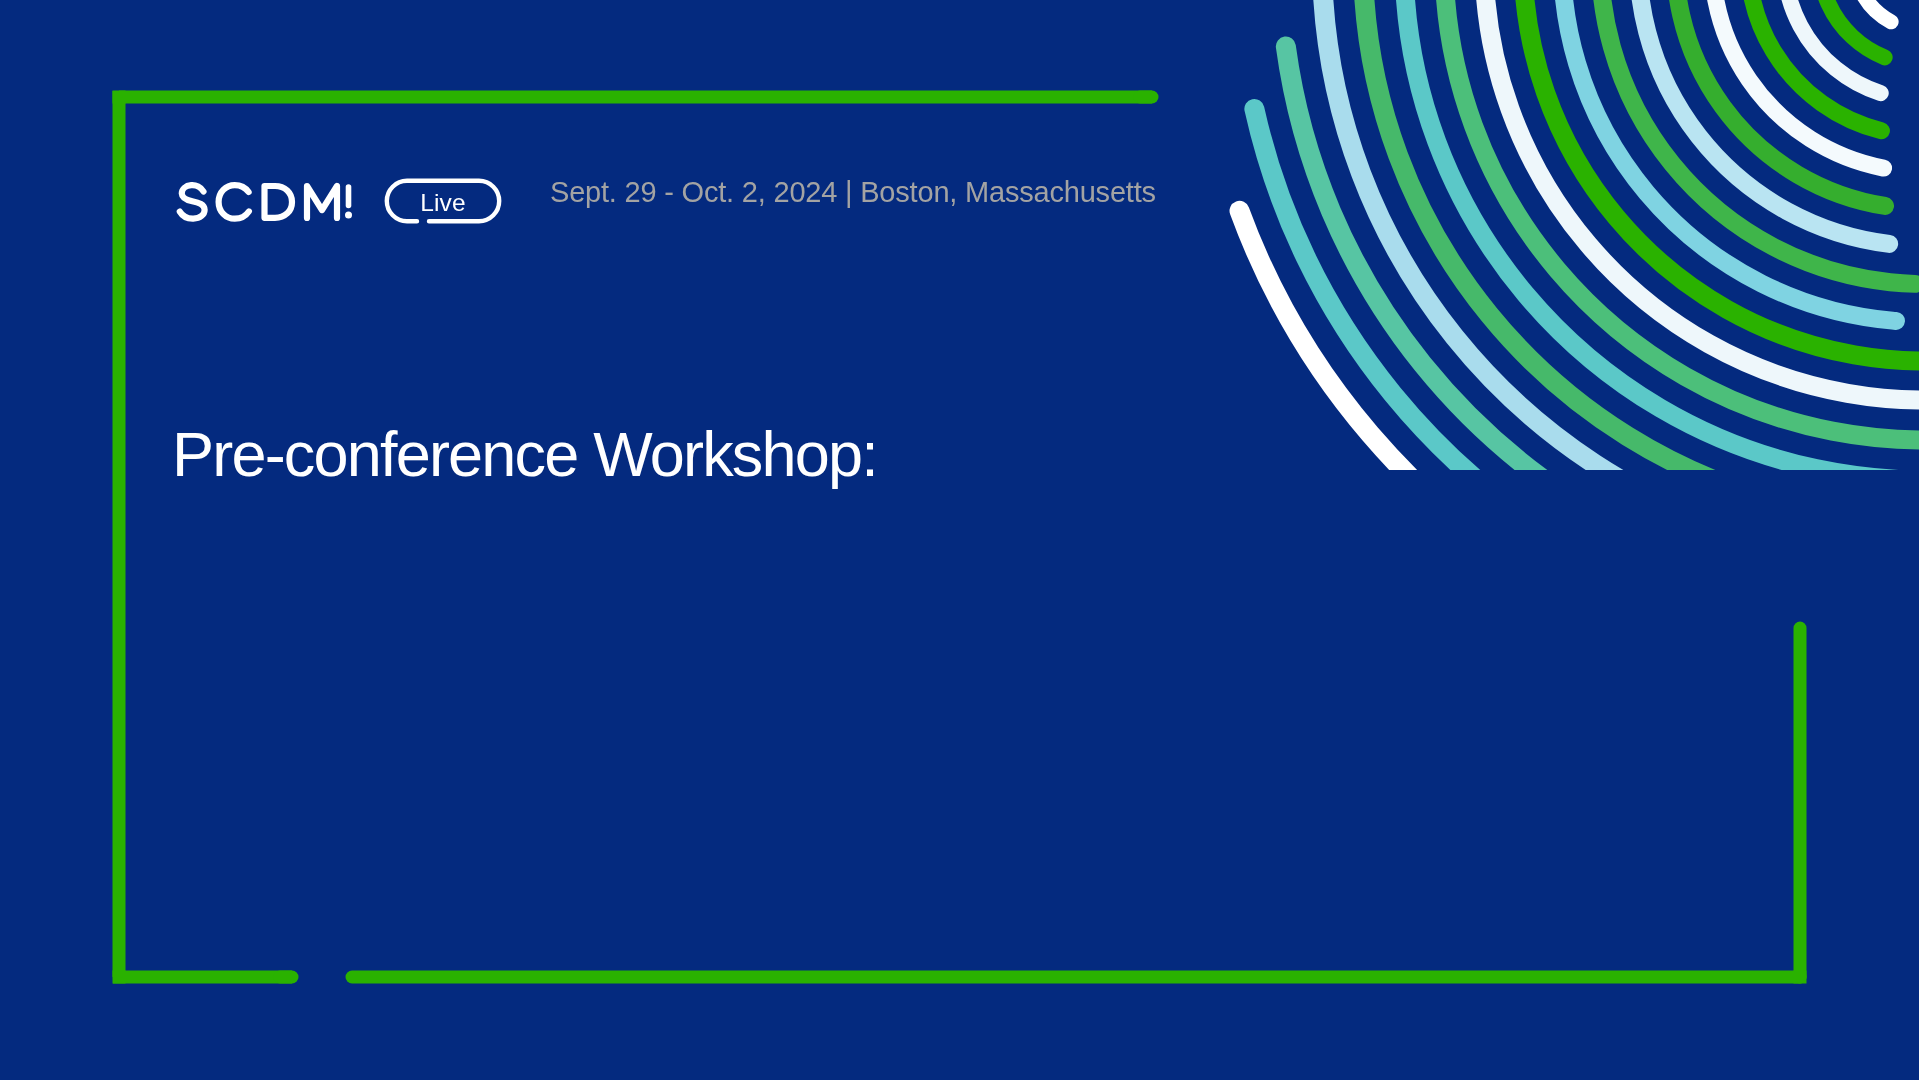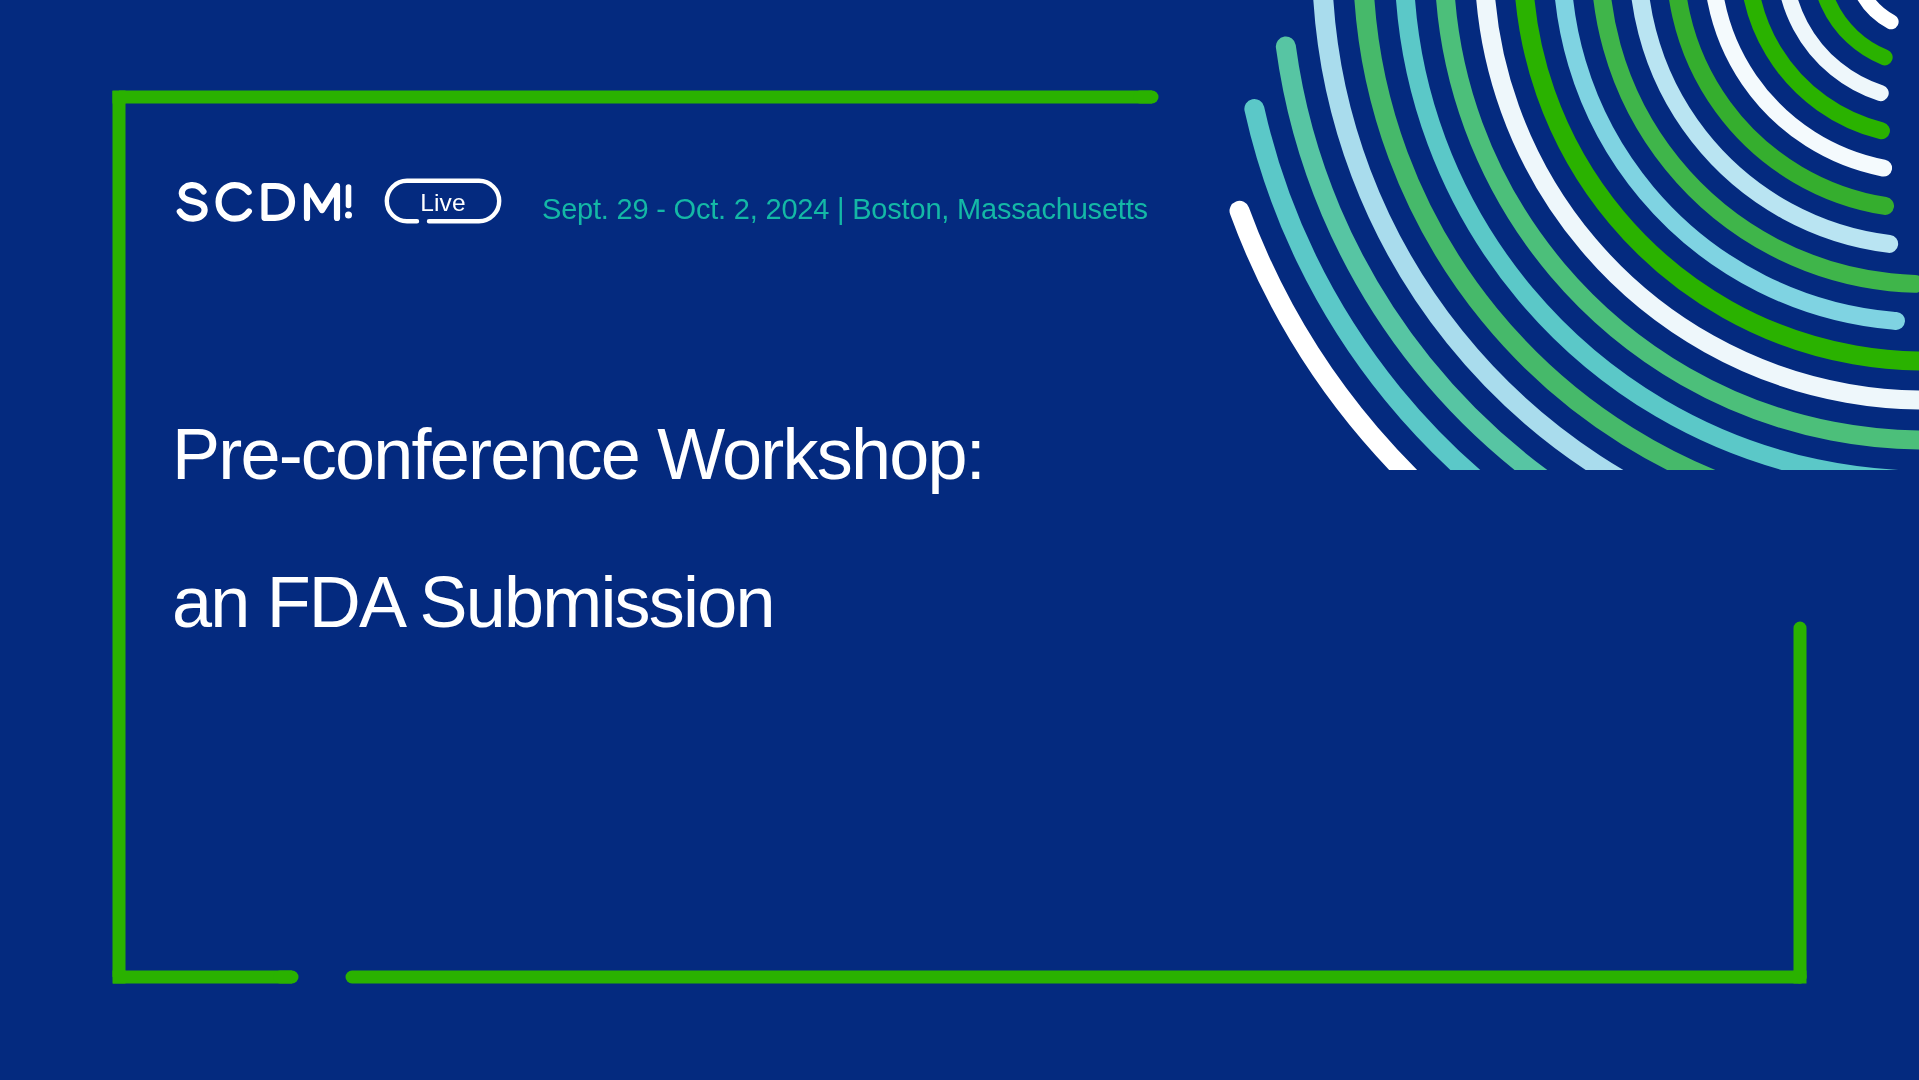--- a/index.html
+++ b/index.html
@@ -43,59 +43,59 @@
     left: 0; top: 0;
     width: 100%; height: 100%;
   }
 
   
   #header-row {
     position: absolute;
     left: 176px;
     top: 178px;
     display: flex;
-    align-items: flex-end;
-    gap: 0px;
+    align-items: flex-start;
+    gap: 8px;
     white-space: nowrap;
   }
 
   #brand-lockup {
     display: flex;
     align-items: center;
     gap: 12px;
   }
 
   #scdm-wordmark-icon {
     display: block;
     height: 46px;
   }
   #live-pill-icon {
     display: block;
     height: 46px;
   }
 
   #event-meta {
-    color: #14b8a6;
+    color: #a3a3a3;
     font-size: 29px;
     font-weight: 500;
     letter-spacing: -0.2px;
     margin-left: 40px;
     line-height: 1;
   }
 
   
   #headline {
     position: absolute;
     left: 172px;
     top: 380px;
     width: 1400px;
   }
   .headline-line {
     color: #ffffff;
-    font-size: 72px;
+    font-size: 63px;
     font-weight: 400;
     line-height: 148px;
     letter-spacing: -1.8px;
     white-space: nowrap;
   }
 </style>
 </head>
 <body>
 
 <div id="stage">
@@ -190,17 +190,16 @@
                    A 20.2 20.2 0 0 0 23 43.2 L 33 43.2" fill="none" stroke="#ffffff" stroke-width="4.4" stroke-linecap="round"></path>
           <text x="59" y="32.5" text-anchor="middle" fill="#ffffff" font-family="Liberation Sans, sans-serif" font-size="24.5" font-weight="400" letter-spacing="0.2">Live</text>
         </svg>
       </div>
 
       <div id="event-meta">Sept. 29 - Oct. 2, 2024 | Boston, Massachusetts</div>
     </div>
 
     <div id="headline">
       <div class="headline-line">Pre-conference Workshop:</div>
-      <div class="headline-line">an FDA Submission</div>
     </div>
 
   </div>
 </div>
 
 </body></html>

